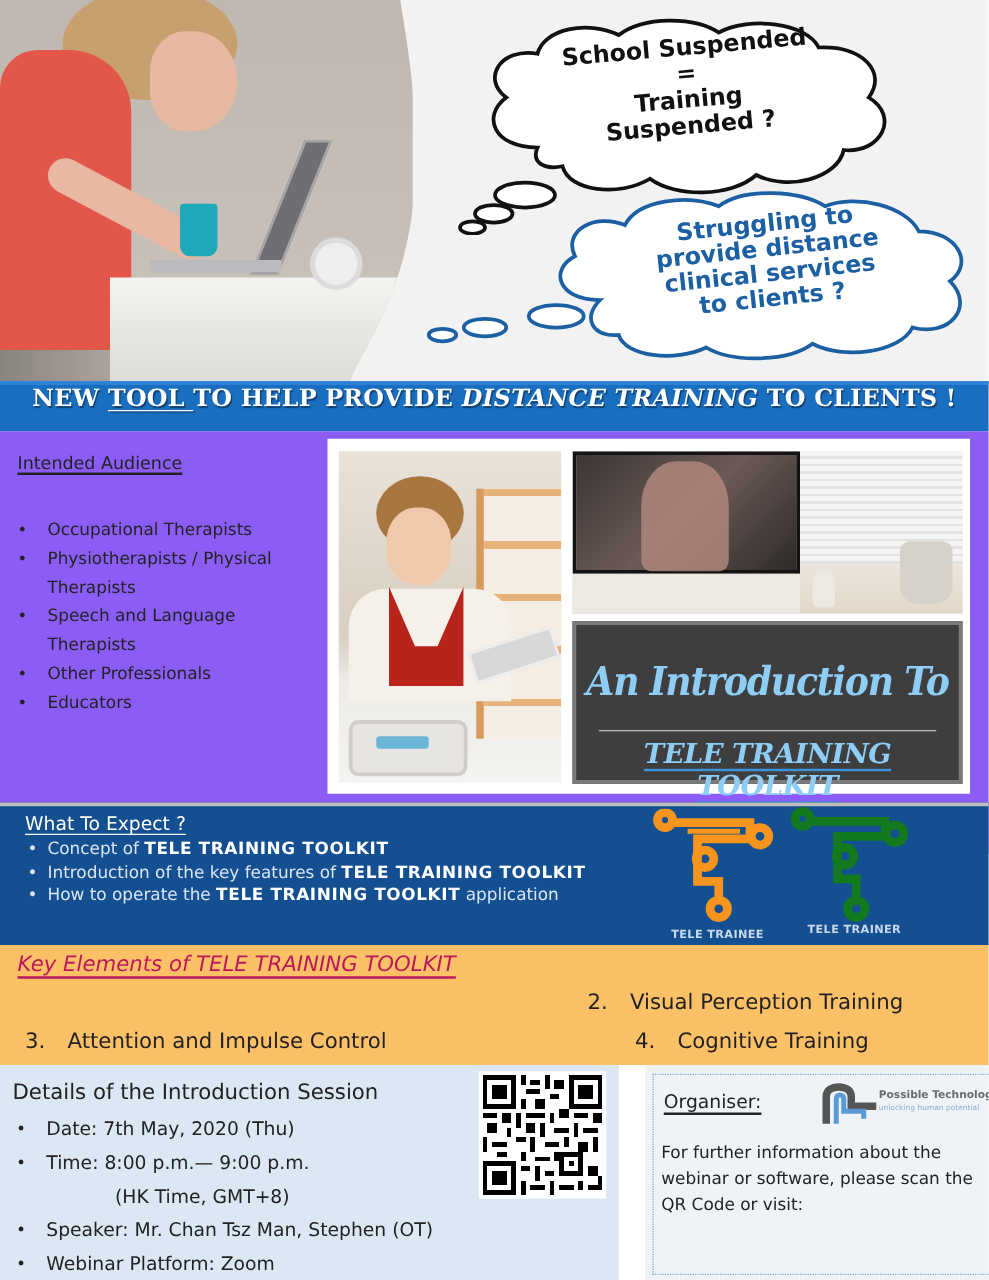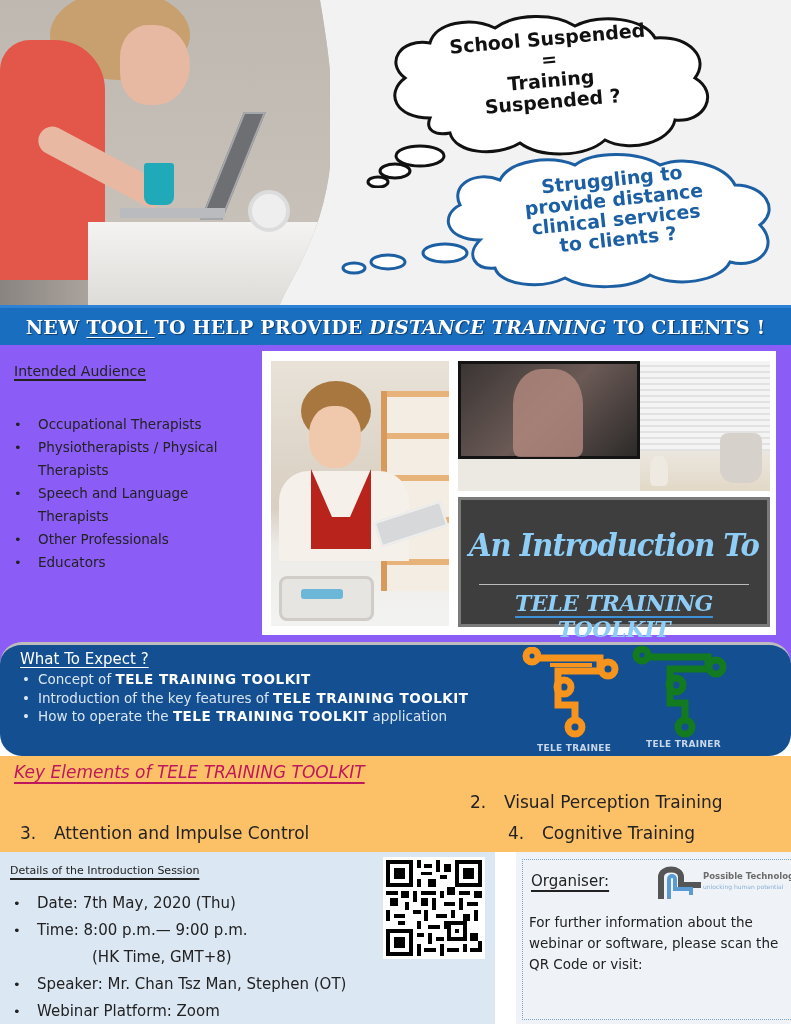--- a/index.html
+++ b/index.html
@@ -23,21 +23,21 @@
   .photo .headphones { position:absolute; left:248px; top:190px; width:42px; height:42px; border-radius:50%; background:#eeeeee; border: 4px solid #dcdcdc; }
 
   .cloud { position: absolute; }
   .cloud svg { width: 100%; height: 100%; display:block; }
   .cloud-text { position:absolute; text-align:center; font-family: "DejaVu Sans", sans-serif; font-weight: bold; line-height: 1.1; }
   .cloud1-text { left: 440px; top: 28px; width: 220px; font-size: 19px; color: #111; transform: rotate(-5deg); }
   .cloud2-text { left: 505px; top: 170px; width: 220px; font-size: 19px; color: #1c5fa3; transform: rotate(-6deg); line-height: 1.05; }
 
   
   .banner { position:absolute; left:0; top:305px; width:791px; height:40px; background:#1a6ec0; border-top: 3px solid #2e82d6;
-    display:flex; align-items:center; justify-content:center; }
+    display:flex; align-items:flex-start; justify-content:center; }
   .banner-text { font-family: "DejaVu Serif", serif; font-weight: bold; color:#fff; font-size: 19px; letter-spacing: 0.2px; text-shadow: 1px 1px 1px rgba(0,0,0,.45); white-space: nowrap; }
   .banner-text .ul { text-decoration: underline; text-underline-offset: 3px; }
   .banner-text .it { font-style: italic; }
 
   
   .audience { position:absolute; left:0; top:345px; width:791px; height:338px; background:#8b5cf6; }
   .aud-title { position:absolute; left:14px; top:18px; font-size: 14px; color:#222; text-decoration: underline; text-underline-offset: 3px; text-decoration-thickness: 2px; }
   .aud-list { position:absolute; left:14px; top:68px; width:240px; list-style:none; }
   .aud-list li { position: relative; padding-left: 24px; font-size: 13.5px; color:#222; line-height: 23px; }
   .aud-list li::before { content: "•"; position:absolute; left:0; top:0; font-size: 13px; }
@@ -62,40 +62,40 @@
   .monitor-photo .stand { position:absolute; left:0; top:98px; width:182px; height:32px; background:#ece8e2; }
   .monitor-photo .vase { position:absolute; left:192px; top:95px; width:18px; height:30px; background:#eee9e1; border-radius: 40% 40% 20% 20%; }
   .monitor-photo .pot { position:absolute; left:262px; top:72px; width:42px; height:50px; background:#d6d2cb; border-radius: 8px 8px 14px 14px; }
 
   .intro-box { position:absolute; left:196px; top:146px; width:312px; height:130px; background:#3e3e3e; border: 3px solid #7a7a7a; }
   .intro-l1 { position:absolute; left:0; width:100%; top:28px; text-align:center; font-family: "DejaVu Serif", serif; font-weight:bold; color:#8ecdf5; font-size: 29px; letter-spacing: -1px; transform: scaleY(1.1); }
   .intro-rule { position:absolute; left:18px; right:18px; top:84px; height:1px; background:#bbb; }
   .intro-l2 { position:absolute; left:0; width:100%; top:90px; text-align:center; font-family: "DejaVu Serif", serif; font-weight:bold; color:#8ecdf5; font-size: 22px; letter-spacing: -0.5px; text-decoration: underline; text-decoration-color: #3d92d9; text-underline-offset: 5px; text-decoration-thickness: 2px; }
 
   
-  .expect { position:absolute; left:0; top:642px; width:791px; height:114px; background:#134f91; border-top: 3px solid #bdbdbd; border-radius: 22px; }
+  .expect { position:absolute; left:0; top:642px; width:791px; height:114px; background:#134f91; border-top: 3px solid #bdbdbd; }
   .exp-title { position:absolute; left:20px; top:5px; font-size: 15px; color:#fff; text-decoration: underline; text-underline-offset: 3px; }
   .exp-list { position:absolute; left:20px; top:25px; width:500px; list-style:none; }
   .exp-list li { position:relative; padding-left: 18px; font-size: 13.5px; color:#dbe6f3; line-height: 18.5px; }
   .exp-list li::before { content:"•"; position:absolute; left:2px; top:0; }
   .exp-list b { color:#fff; letter-spacing: 0.5px; }
 
   .logo-t { position:absolute; top:0; }
   .logo-t svg { display:block; }
   .logo-label { position:absolute; font-family: "DejaVu Sans", sans-serif; font-weight:bold; font-size: 9px; color:#c9d7ea; letter-spacing: 0.3px; white-space: nowrap; }
 
   
   .key { position:absolute; left:0; top:756px; width:791px; height:96px; background:#fcc067; }
   .key-title { position:absolute; left:14px; top:6px; font-size: 17px; font-style: italic; color:#be185d; text-decoration: underline; text-underline-offset: 4px; text-decoration-thickness: 2px; }
   .key-item { position:absolute; font-size: 17px; color:#222; white-space: nowrap; }
   .key-item .num { display:inline-block; width: 34px; }
 
   
   .details { position:absolute; left:0; top:852px; width:495px; height:172px; background:#dbe7f3; }
-  .det-title { position:absolute; left:10px; top:12px; font-size: 11px; color:#222; text-decoration: underline; text-underline-offset: 4px; text-decoration-thickness: 2px; }
+  .det-title { position:absolute; left:10px; top:12px; font-size: 17px; color:#222; text-underline-offset: 4px; text-decoration-thickness: 2px; }
   .det-list { position:absolute; left:10px; top:38px; width:380px; list-style:none; }
   .det-list li { position:relative; padding-left: 27px; font-size: 15px; color:#222; line-height: 27px; }
   .det-list li::before { content:"•"; position:absolute; left:3px; top:0; font-size: 13px; }
   .det-list li.indent { padding-left: 82px; }
   .det-list li.indent::before { content:""; }
   .qr { position:absolute; left:383px; top:5px; width:102px; height:102px; background:#fff; padding:3px; }
 
   
   .organiser { position:absolute; left:516px; top:852px; width:296px; height:172px; background:#eff3f7; }
   .org-box { position:absolute; left:6px; top:7px; width:279px; height:161px; border: 1.5px dotted #7ea4c8; }

